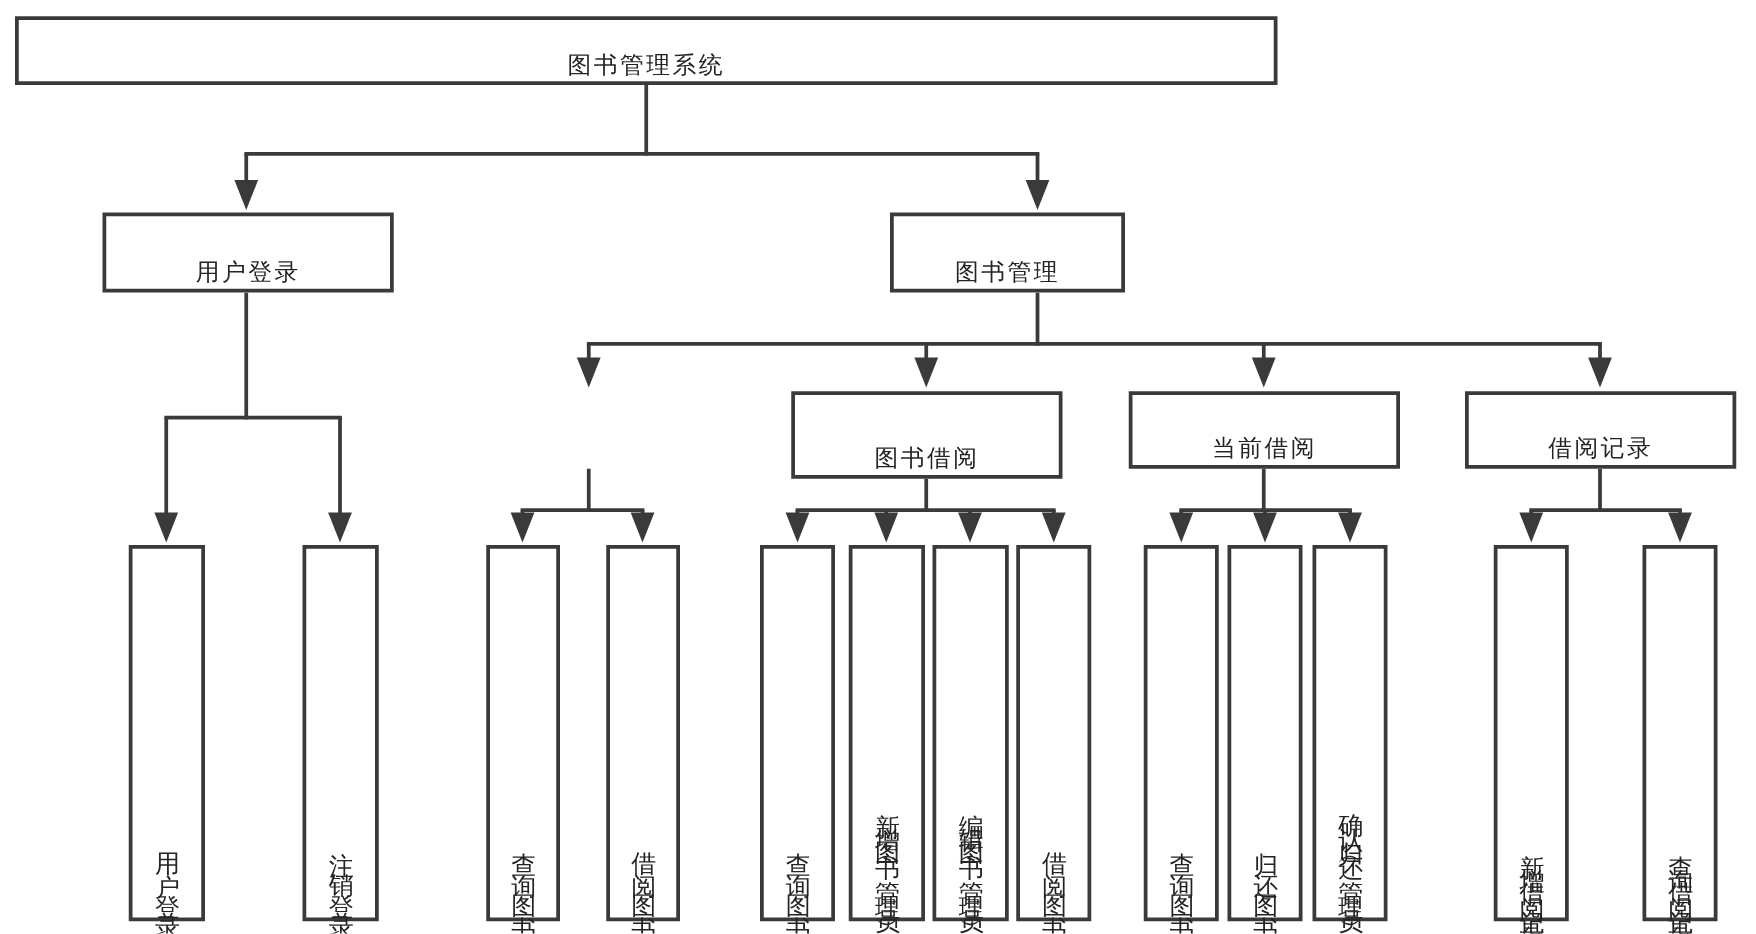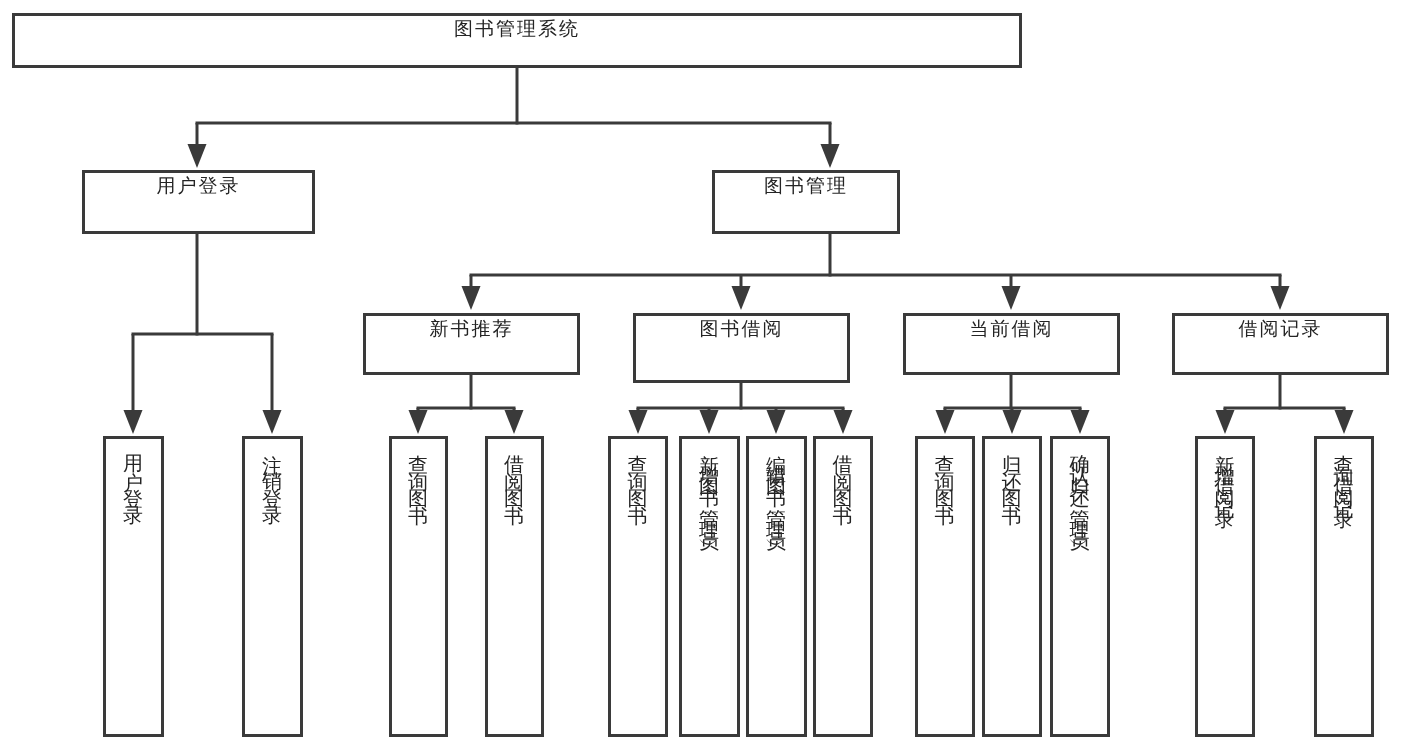--- a/index.html
+++ b/index.html
@@ -9,21 +9,21 @@
     background:#ffffff;
     font-family:"Liberation Sans", sans-serif;
     overflow:hidden;
   }
   svg.connectors { position:absolute; left:0; top:0; z-index:0; }
   .box {
     position:absolute;
     box-sizing:border-box;
     background:#ffffff;
     border:3px solid #3a3a3a;
-    display:flex; align-items:flex-start; justify-content:center;
+    display:flex; align-items:flex-end; justify-content:center;
     color:#242424;
     z-index:1;
   }
   .h { font-size:19px; letter-spacing:2px; }
   .v .vtext {
     writing-mode:vertical-rl;
     text-orientation:mixed;
     font-size:20px;
     letter-spacing:11px;
     line-height:1;
@@ -120,23 +120,20 @@
     <span>图书管理系统</span>
   </div>
 
   <div class="box h" style="left:82px;top:170px;width:233px;height:64px">
     <span>用户登录</span>
   </div>
   <div class="box h" style="left:712px;top:170px;width:188px;height:64px">
     <span>图书管理</span>
   </div>
 
-  <div class="box h" style="left:363px;top:313px;width:217px;height:62px">
-    <span>新书推荐</span>
-  </div>
   <div class="box h" style="left:633px;top:313px;width:217px;height:70px">
     <span>图书借阅</span>
   </div>
   <div class="box h" style="left:1172px;top:313px;width:217px;height:62px">
     <span>借阅记录</span>
   </div>
   <div class="box h" style="left:903px;top:313px;width:217px;height:62px">
     <span>当前借阅</span>
   </div>
 

